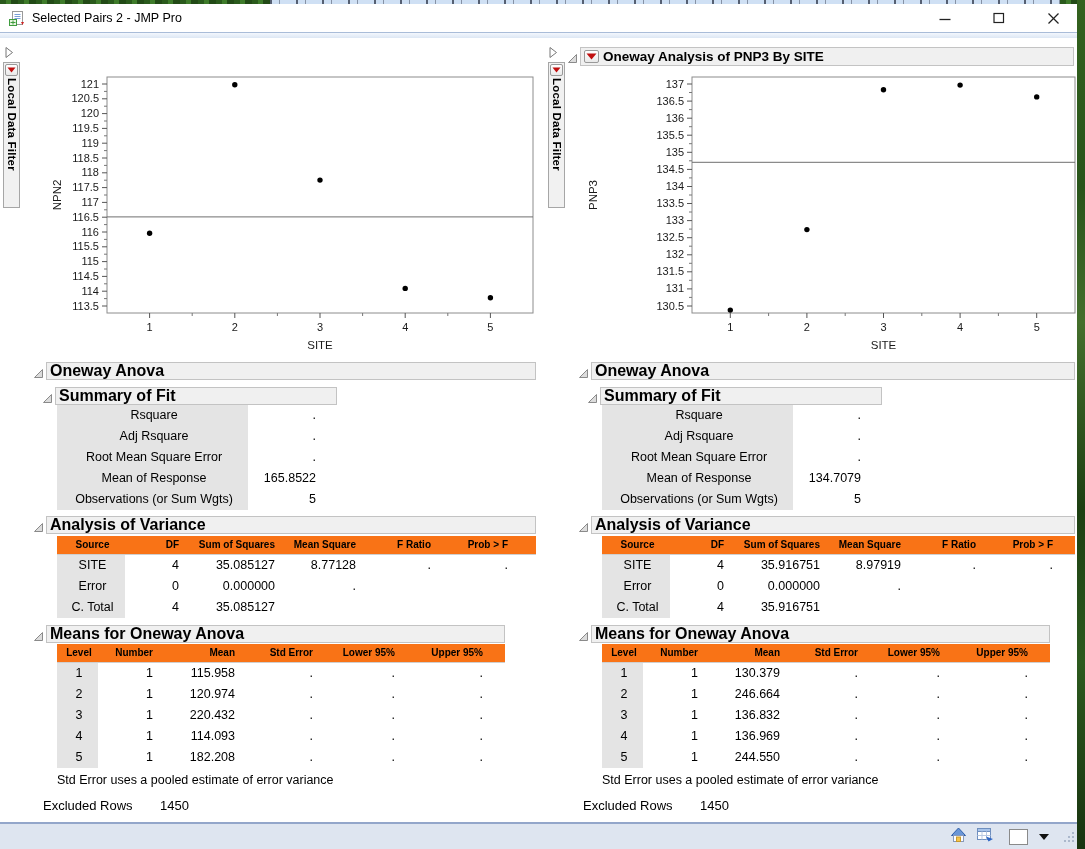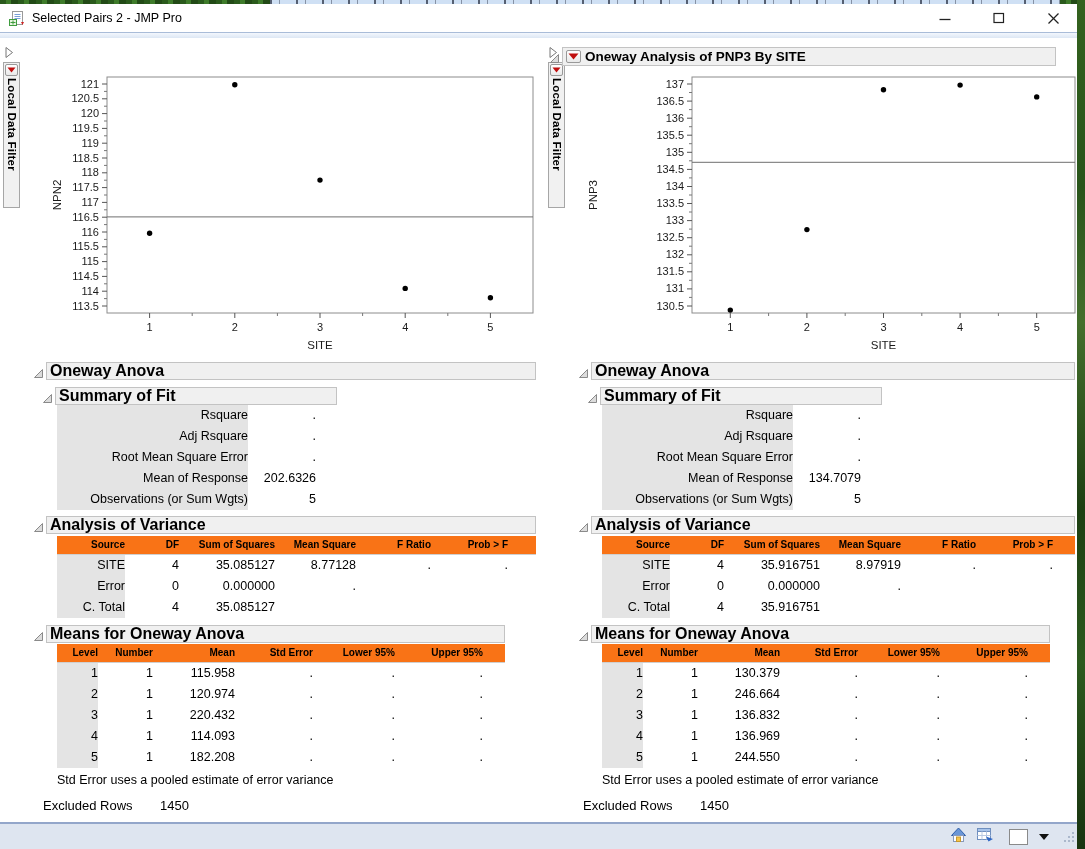--- a/index.html
+++ b/index.html
@@ -53,21 +53,21 @@
   .chart{position:absolute;left:0;top:28px;}
   .tick{font:11px "Liberation Sans","DejaVu Sans",sans-serif;fill:#1a1a1a;}
   .axis-title{font:11.5px "Liberation Sans","DejaVu Sans",sans-serif;fill:#1a1a1a;}
 
   
   .jtable{position:absolute;}
   .trow{display:flex;height:21px;line-height:21px;}
   .trow.thead{height:18px;line-height:18px;border-bottom:1px solid #cfcfcf;}
   .thead .tcell{background:#f97316;font-weight:bold;font-size:10px;}
   .tcell{box-sizing:border-box;font-size:12.5px;white-space:nowrap;}
-  .tcell.al{text-align:right;padding-left:3px;}
+  .tcell.al{text-align:center;padding-left:3px;}
   .tcell.ar{text-align:right;padding-right:2px;}
   .tbody .tcell.rowhead{background:#e4e4e4;}
 
   .note{position:absolute;font-size:12.5px;}
   .excl{position:absolute;font-size:13px;}
   .excl .lab{position:absolute;left:43px;white-space:nowrap;}
   .excl .val{position:absolute;left:160px;}
   #panelR .excl .lab{left:38px;}
   #panelR .excl .val{left:155px;}
 
@@ -244,21 +244,21 @@
           <div class="trow tbody">
             <div class="tcell al rowhead" style="width: 191px;">Adj Rsquare</div>
             <div class="tcell ar" style="width: 70px;">.</div>
           </div>
           <div class="trow tbody">
             <div class="tcell al rowhead" style="width: 191px;">Root Mean Square Error</div>
             <div class="tcell ar" style="width: 70px;">.</div>
           </div>
           <div class="trow tbody">
             <div class="tcell al rowhead" style="width: 191px;">Mean of Response</div>
-            <div class="tcell ar" style="width: 70px;">202.6326</div>
+            <div class="tcell ar" style="width: 70px;">165.8522</div>
           </div>
           <div class="trow tbody">
             <div class="tcell al rowhead" style="width: 191px;">Observations (or Sum Wgts)</div>
             <div class="tcell ar" style="width: 70px;">5</div>
           </div>
         </div>
 
       <div class="sec" style="top:478px;left:33px;">
         <span class="disc">
           <svg width="11" height="11">
@@ -382,21 +382,21 @@
       </span>
       <div class="ldf">
         <span class="redtri">
           <svg width="9" height="6">
               <polygon points="0.5,0.5 8.5,0.5 4.5,5.5" fill="#c00f0f"></polygon>
             </svg>
         </span>
         <span class="ldf-text">Local Data Filter</span>
       </div>
 
-      <div class="sec panel-title" style="top:9px;left:4px;">
+      <div class="sec panel-title" style="top:9px;left:22px;">
         <span class="disc">
           <svg width="11" height="11">
               <polygon points="9.5,1.5 9.5,9.5 1.5,9.5" fill="#dcdcdc" stroke="#8a8a8a"></polygon>
             </svg>
         </span>
         <div class="hdrbar" style="width:494px;">
           <span class="redtri">
             <svg width="11" height="7">
                 <polygon points="0.5,0.5 10.5,0.5 5.5,6.5" fill="#c00f0f"></polygon>
               </svg>

